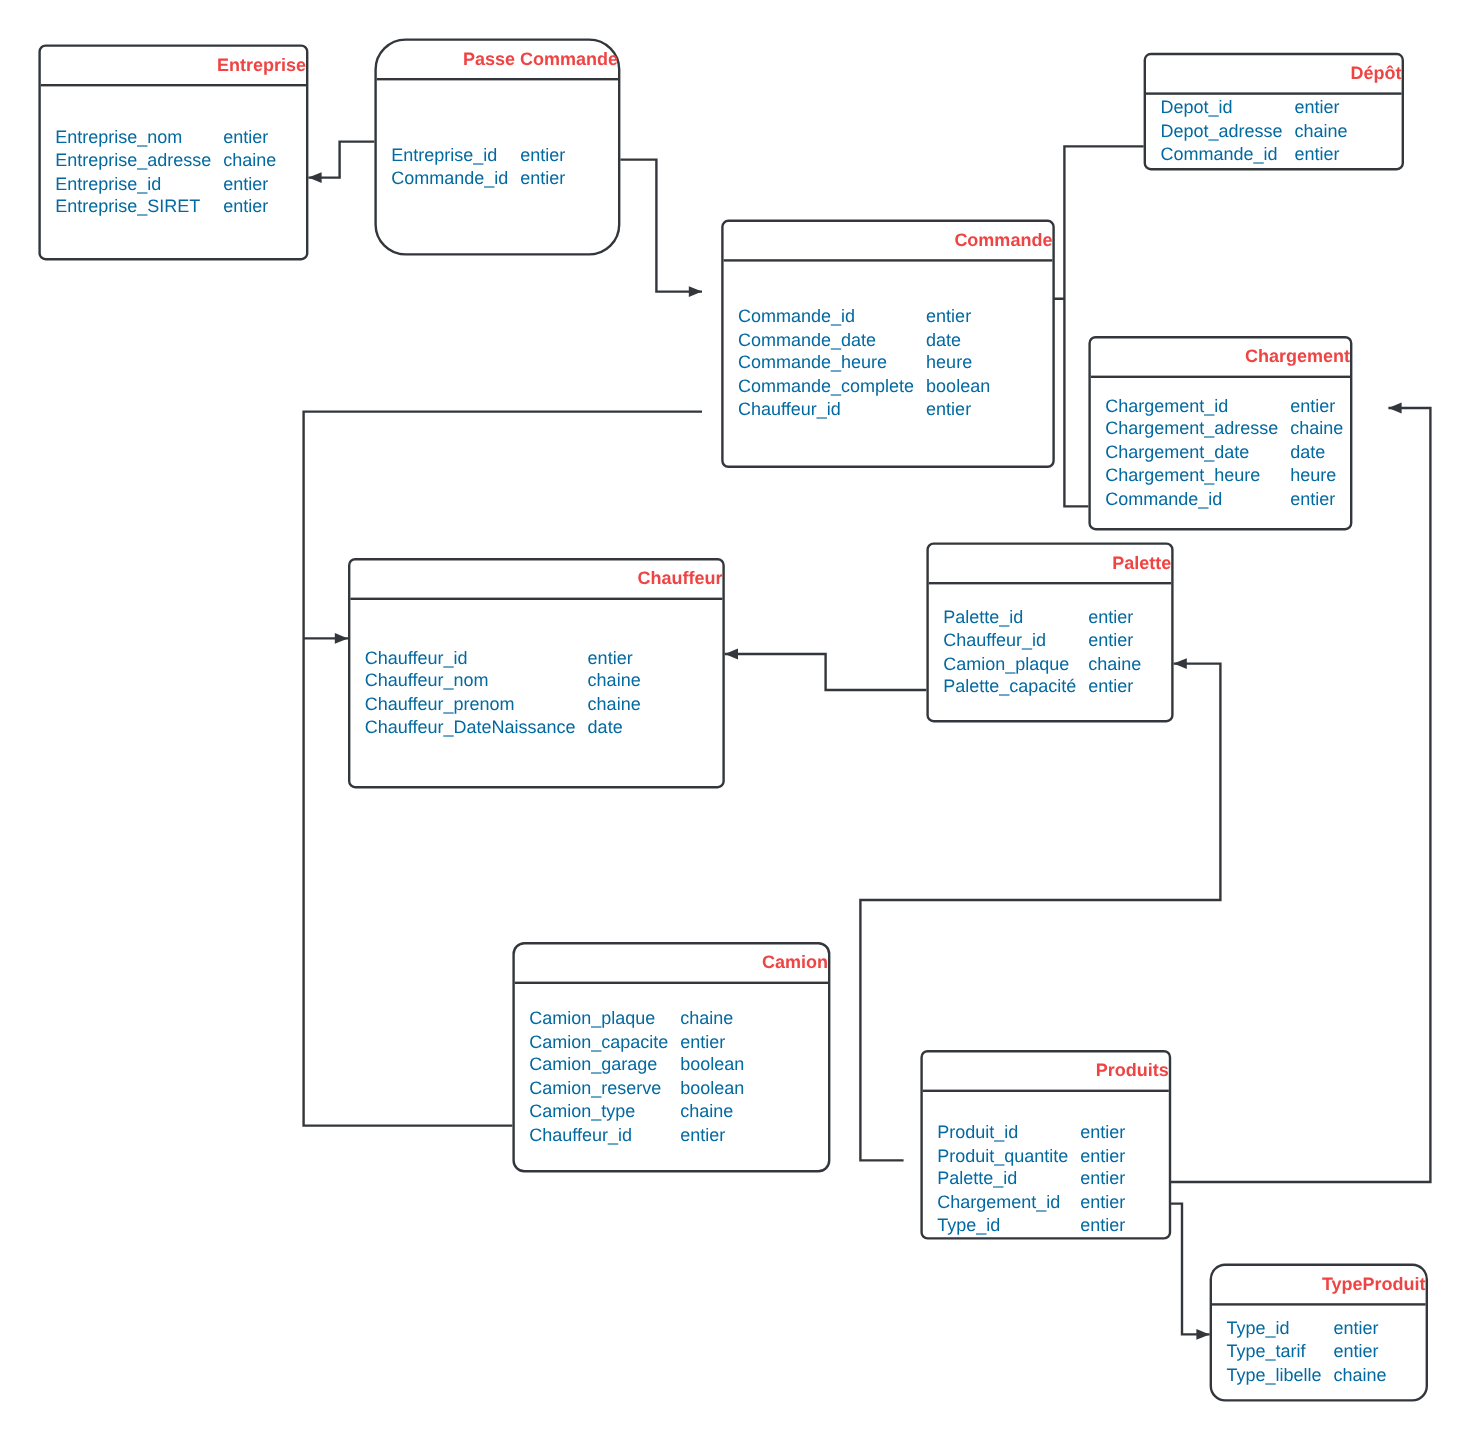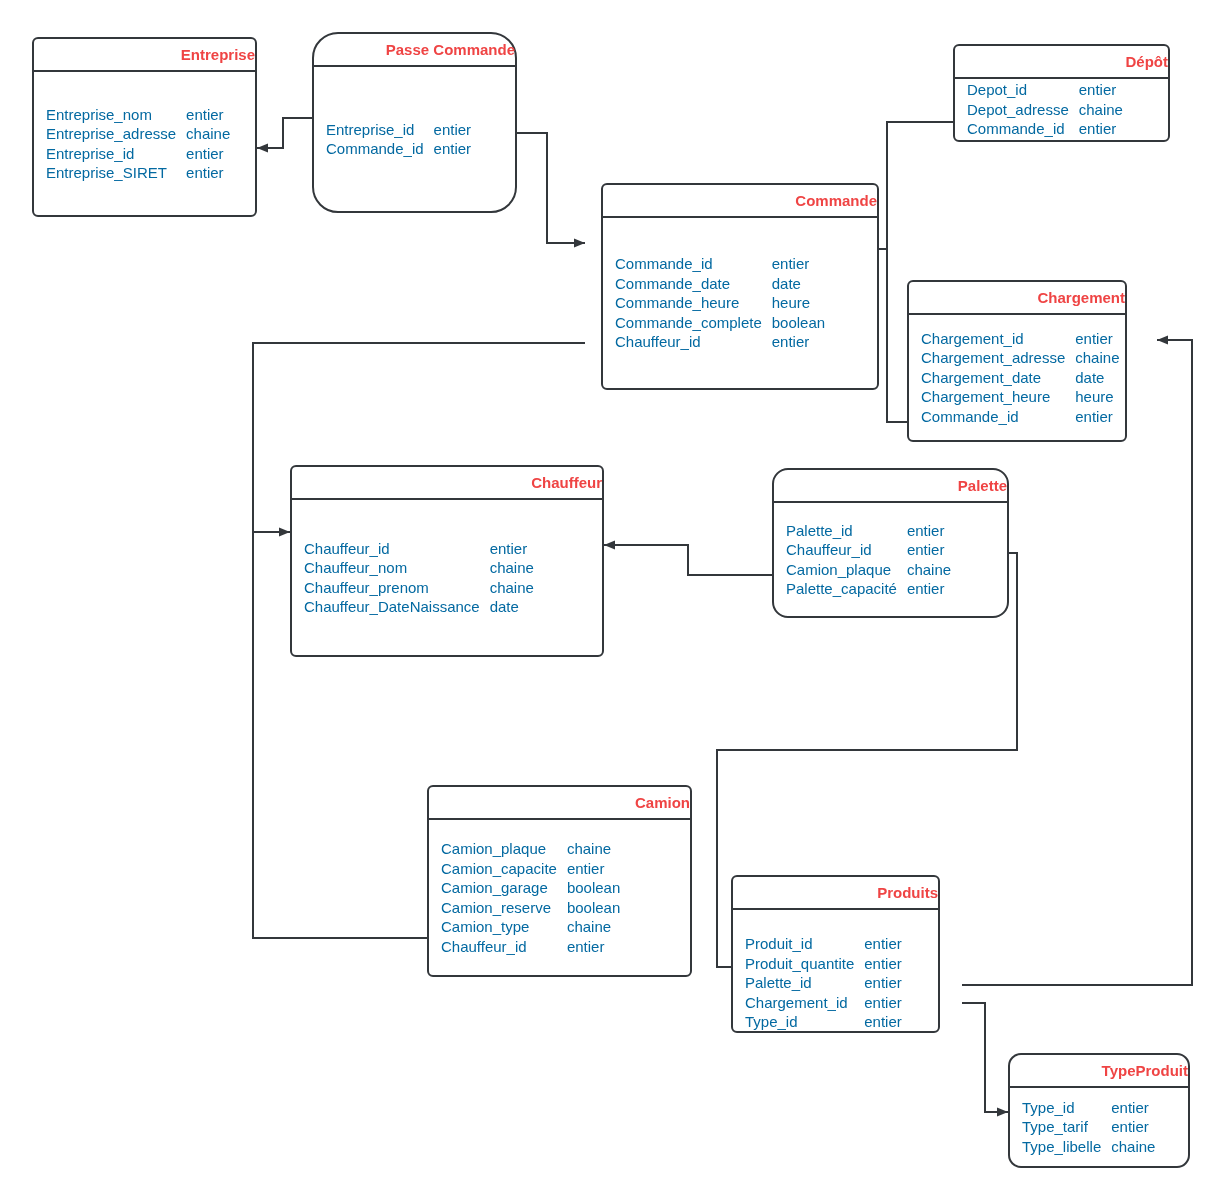--- a/index.html
+++ b/index.html
@@ -115,43 +115,43 @@
   <div class="entity" style="left:290px;top:465px;width:314px;height:192px;">
     <div class="entity-title">Chauffeur</div>
     <div class="entity-body">
       <div class="frow"><span>Chauffeur_id</span><span>entier</span></div>
       <div class="frow"><span>Chauffeur_nom</span><span>chaine</span></div>
       <div class="frow"><span>Chauffeur_prenom</span><span>chaine</span></div>
       <div class="frow"><span>Chauffeur_DateNaissance</span><span>date</span></div>
     </div>
   </div>
 
-  <div class="entity" style="left:772px;top:468px;width:237px;height:150px;border-radius:16px;">
+  <div class="entity" style="left:772px;top:452px;width:206px;height:150px;">
     <div class="entity-title">Palette</div>
     <div class="entity-body">
       <div class="frow"><span>Palette_id</span><span>entier</span></div>
       <div class="frow"><span>Chauffeur_id</span><span>entier</span></div>
       <div class="frow"><span>Camion_plaque</span><span>chaine</span></div>
       <div class="frow"><span>Palette_capacité</span><span>entier</span></div>
     </div>
   </div>
 
-  <div class="entity" style="left:427px;top:785px;width:265px;height:192px;">
+  <div class="entity" style="left:427px;top:785px;width:265px;height:192px;border-radius:10px;">
     <div class="entity-title">Camion</div>
     <div class="entity-body">
       <div class="frow"><span>Camion_plaque</span><span>chaine</span></div>
       <div class="frow"><span>Camion_capacite</span><span>entier</span></div>
       <div class="frow"><span>Camion_garage</span><span>boolean</span></div>
       <div class="frow"><span>Camion_reserve</span><span>boolean</span></div>
       <div class="frow"><span>Camion_type</span><span>chaine</span></div>
       <div class="frow"><span>Chauffeur_id</span><span>entier</span></div>
     </div>
   </div>
 
-  <div class="entity" style="left:731px;top:875px;width:209px;height:158px;gap:24px;">
+  <div class="entity" style="left:767px;top:875px;width:209px;height:158px;gap:24px;">
     <div class="entity-title">Produits</div>
     <div class="entity-body">
       <div class="frow"><span>Produit_id</span><span>entier</span></div>
       <div class="frow"><span>Produit_quantite</span><span>entier</span></div>
       <div class="frow"><span>Palette_id</span><span>entier</span></div>
       <div class="frow"><span>Chargement_id</span><span>entier</span></div>
       <div class="frow"><span>Type_id</span><span>entier</span></div>
     </div>
   </div>
 

